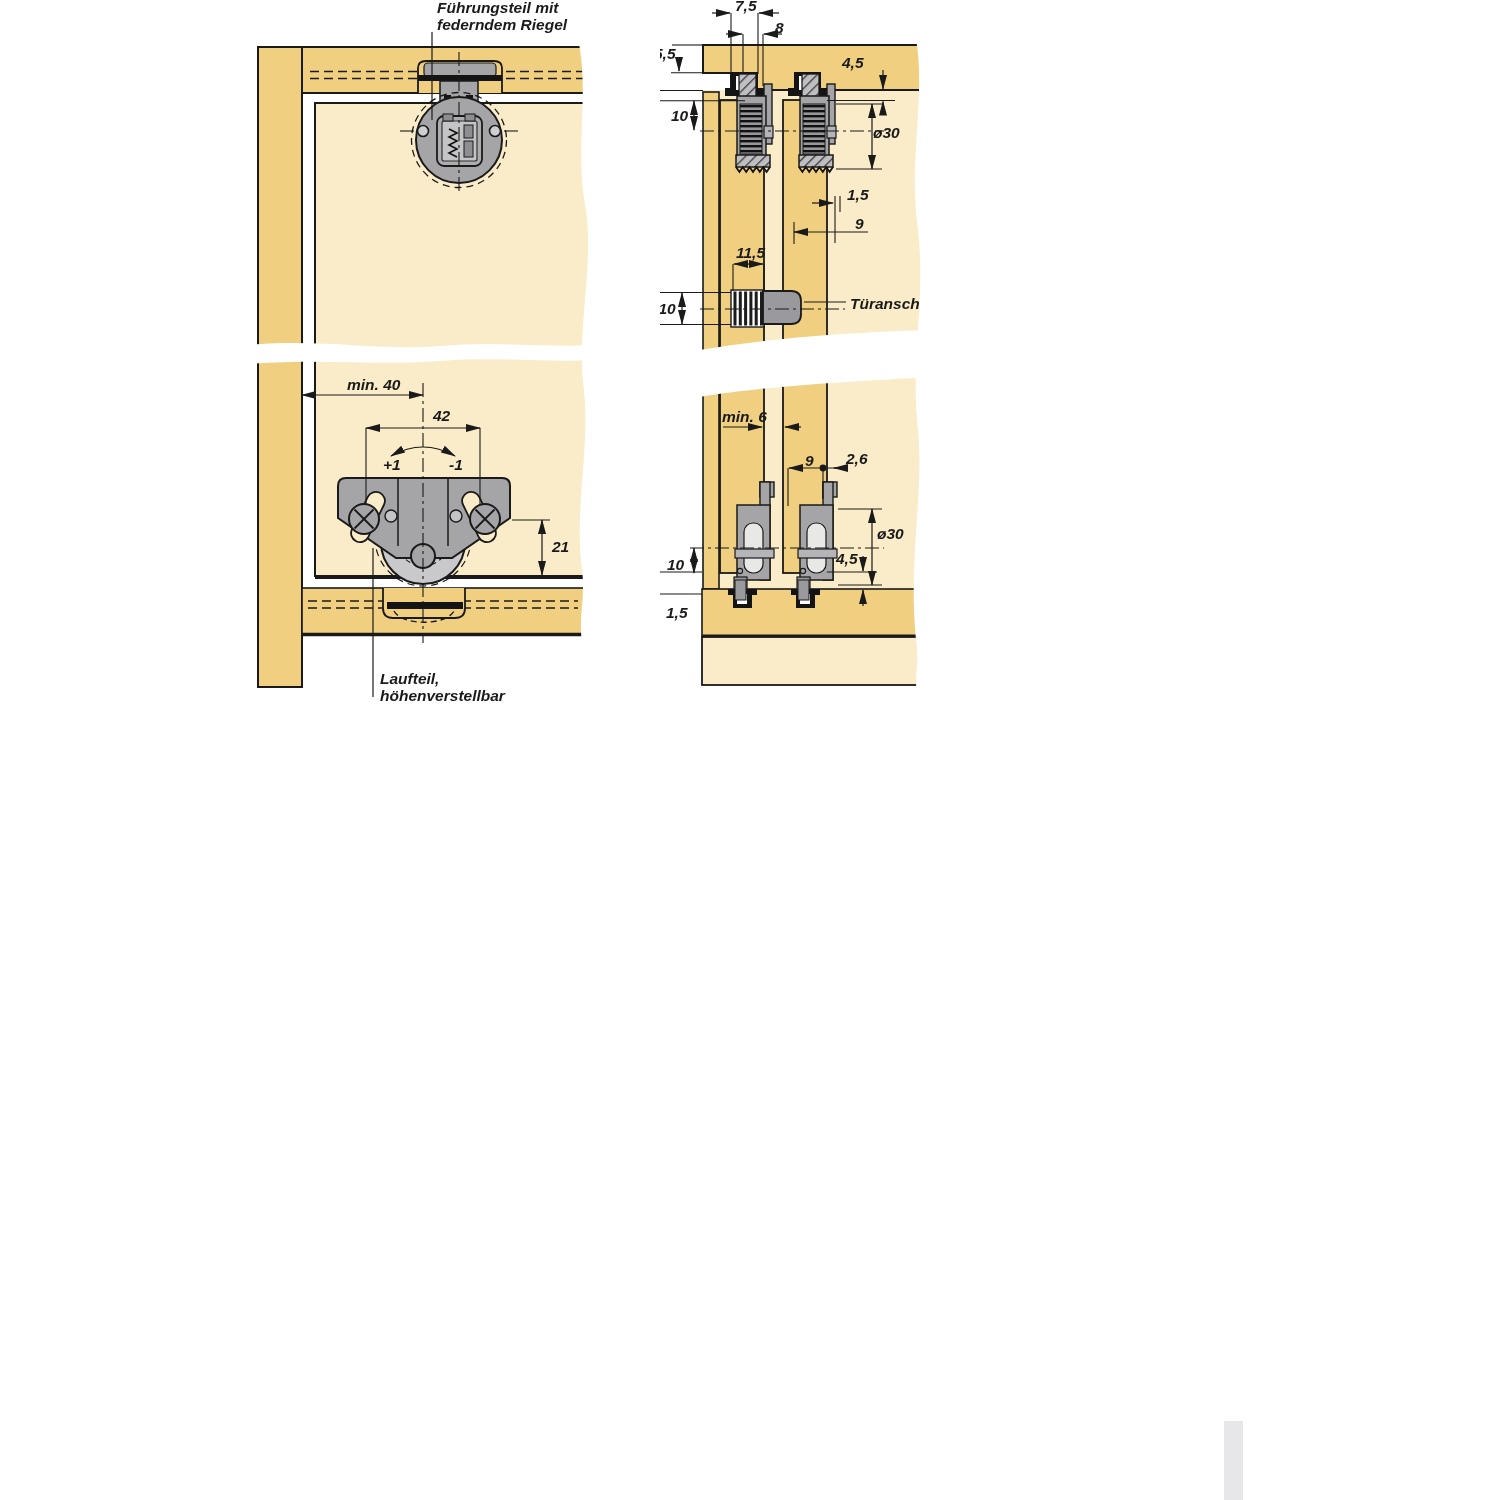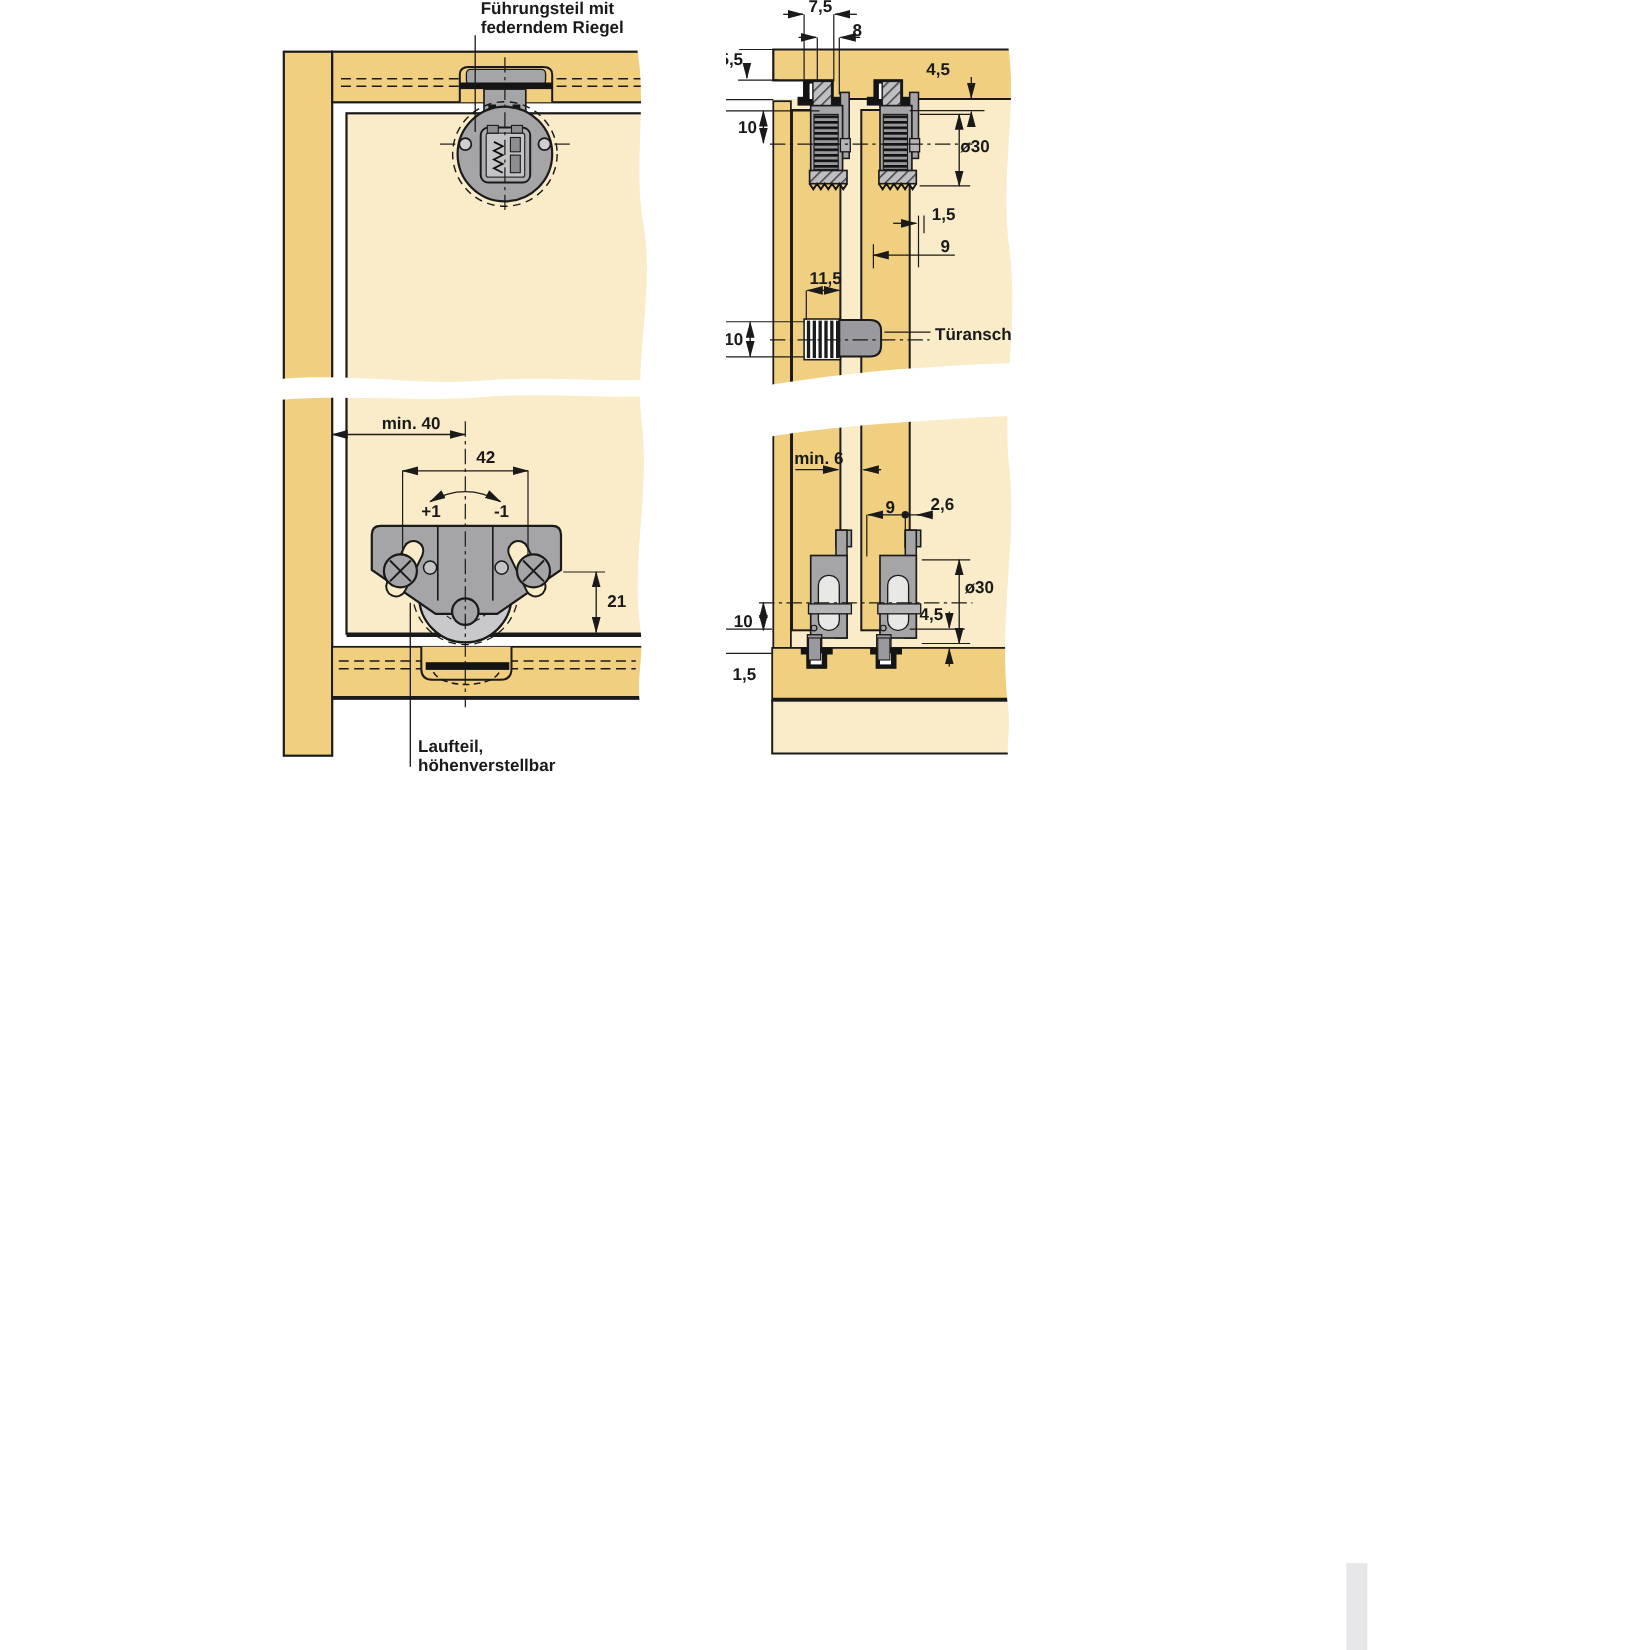--- a/index.html
+++ b/index.html
@@ -1,17 +1,17 @@
 <!DOCTYPE html>
 <html><head>
 <meta charset="utf-8">
 <style>
   html,body{margin:0;padding:0;background:#fff;}
   #stage{position:relative;width:1308px;height:1500px;background:#ffffff;overflow:hidden;
-         font-family:"Liberation Sans", sans-serif;}
+         font-family:"Liberation Sans", sans-serif;font-style:italic;}
   svg{position:absolute;left:0;top:0;}
   svg text{font-family:"Liberation Sans", sans-serif;font-size:15.5px;font-weight:600;fill:#1a1a1a;}
   .scroll-thumb{position:absolute;left:1224px;top:1421px;width:19px;height:79px;background:#E7E7EA;}
 </style>
 </head>
 <body>
 
 <div id="stage">
 <svg width="1500" height="1500" viewBox="0 0 1500 1500">
   <defs>

